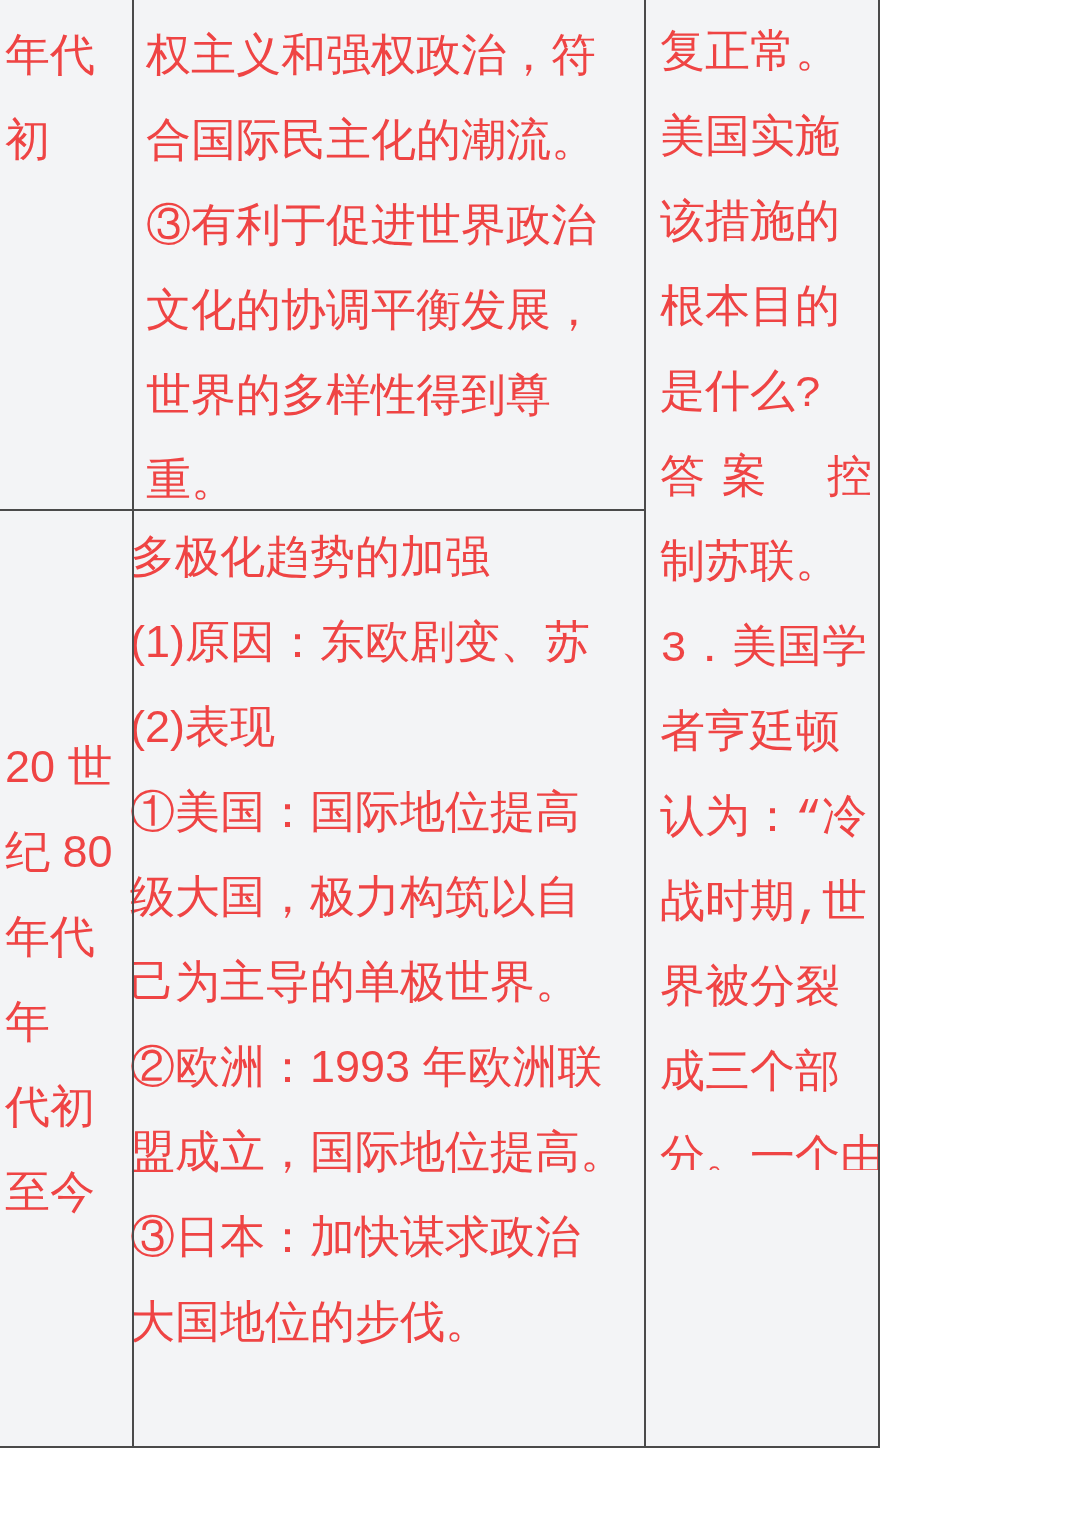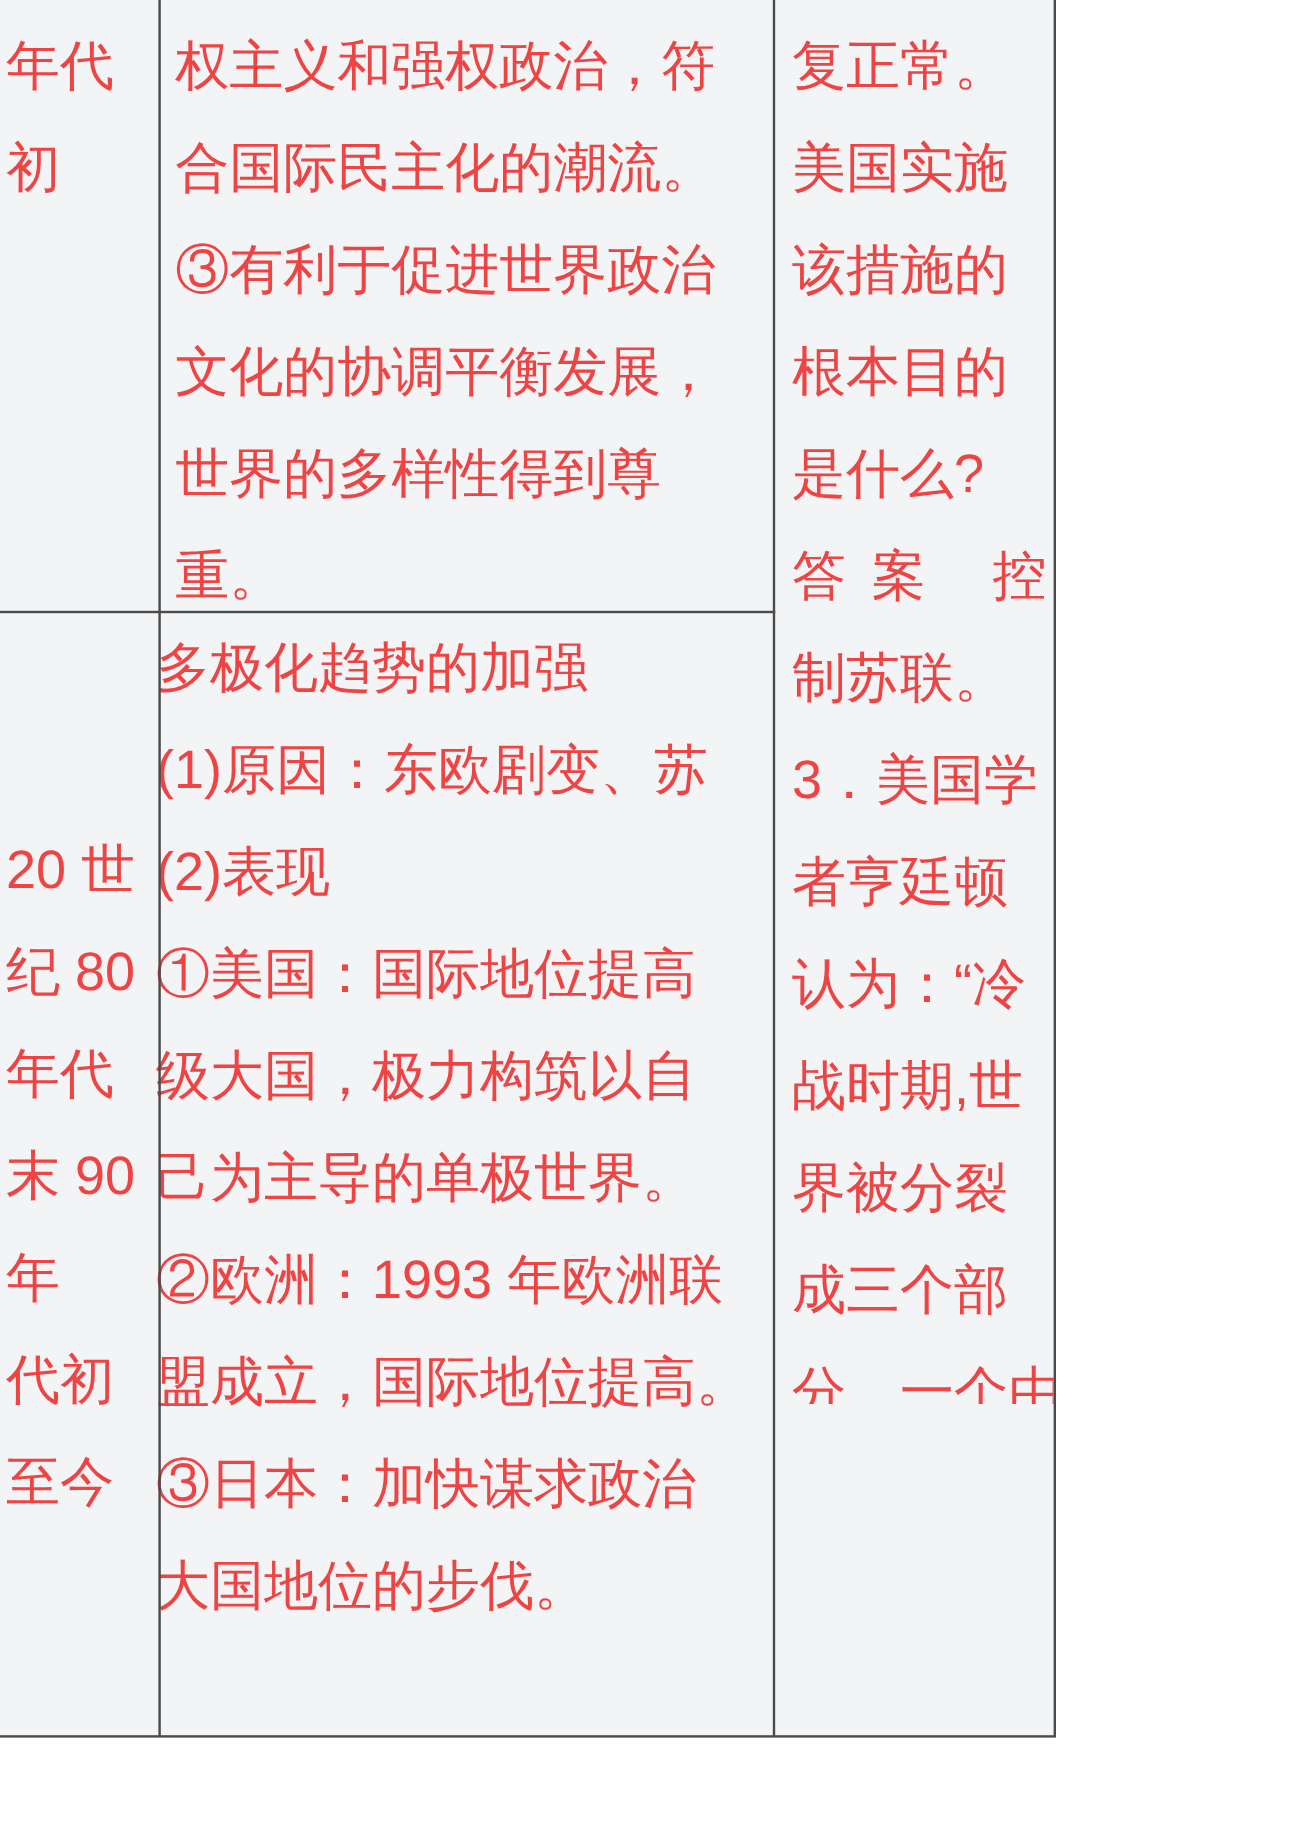--- a/index.html
+++ b/index.html
@@ -74,20 +74,21 @@
     left: 118px; top: 511px;
     width: 510px; height: 936px;
     padding: 3px 0 0 12px;
     box-sizing: border-box;
   }
   #cell-right {
     left: 646px; top: 0;
     width: 232px; height: 1170px;
     padding: 12px 6px 0 14px;
     box-sizing: border-box;
+    font-family: Liberation Mono, monospace;
   }
   
   #cell-right .line:nth-child(6) {
     text-align-last: justify;
   }
 </style>
 </head>
 <body>
 
 <div class="sheet">
@@ -104,21 +105,20 @@
       <div class="line">③有利于促进世界政治</div>
       <div class="line">文化的协调平衡发展，</div>
       <div class="line">世界的多样性得到尊</div>
       <div class="line">重。</div>
     </div>
 
   <div class="cell" id="cell-period-r2">
       <div class="line">20 世</div>
       <div class="line">纪 80</div>
       <div class="line">年代</div>
-      <div class="line">末 90</div>
       <div class="line">年</div>
       <div class="line">代初</div>
       <div class="line">至今</div>
     </div>
 
   <div class="cell" id="cell-content-r2">
       <div class="line">多极化趋势的加强</div>
       <div class="line">(1)原因：东欧剧变、苏</div>
       <div class="line">(2)表现</div>
       <div class="line">①美国：国际地位提高</div>

